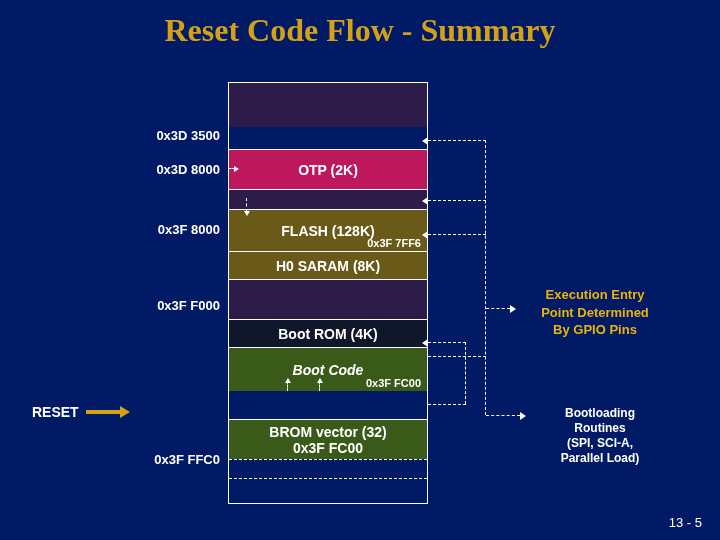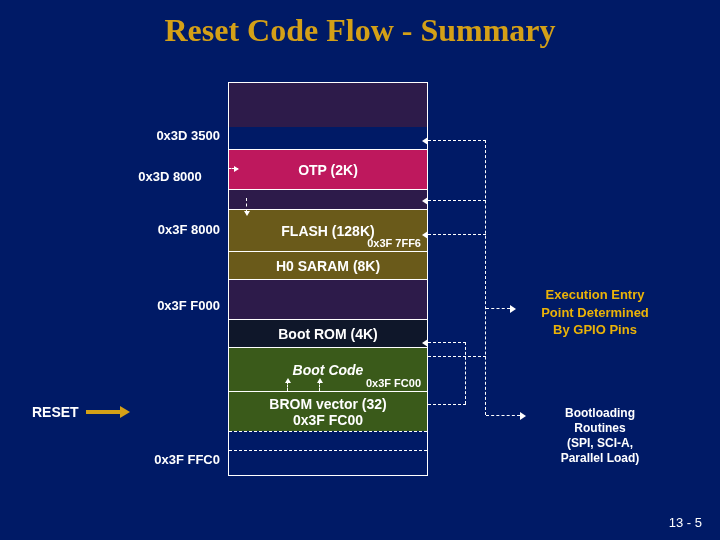--- a/index.html
+++ b/index.html
@@ -39,21 +39,21 @@
   }
   .block:first-child { border-top: none; }
   .gap-top   { height: 44px; background: #2d1b4a; }
   .otp       { height: 40px; background: #be185d; margin-top: 22px; }
   .gap2      { height: 20px; background: #2d1b4a; }
   .flash     { height: 42px; background: #6a5a1a; }
   .h0saram   { height: 28px; background: #6a5a1a; }
   .gap3      { height: 40px; background: #2d1b4a; }
   .bootrom   { height: 28px; background: #0f172a; }
   .bootcode  { height: 44px; background: #3a5a1a; font-style: italic; }
-  .bromvec   { height: 40px; background: #3a5a1a; }
+  .bromvec   { height: 40px; background: #3a5a1a; margin-top: 28px; }
   .bottom    { height: 44px; background: transparent; border-top: 1px dashed #fff; }
   .bottom::after {
     content: "";
     position: absolute;
     left: 0; right: 0; top: 18px;
     border-top: 1px dashed #fff;
   }
 
   .sub-addr-flash {
     position: absolute;
@@ -97,21 +97,21 @@
 
   .addr {
     position: absolute;
     color: #fff;
     font-weight: bold;
     font-size: 13px;
     text-align: right;
     width: 100px;
   }
   .a1 { left: 120px; top: 128px; }
-  .a2 { left: 120px; top: 169px; text-align: center; }
+  .a2 { left: 120px; top: 162px; }
   .a3 { left: 120px; top: 222px; }
   .a4 { left: 120px; top: 298px; }
   .a5 { left: 120px; top: 404px; margin-top: 48px; }
 
   .reset-lbl {
     position: absolute;
     left: 32px;
     top: 404px;
     color: #fff;
     font-weight: bold;

